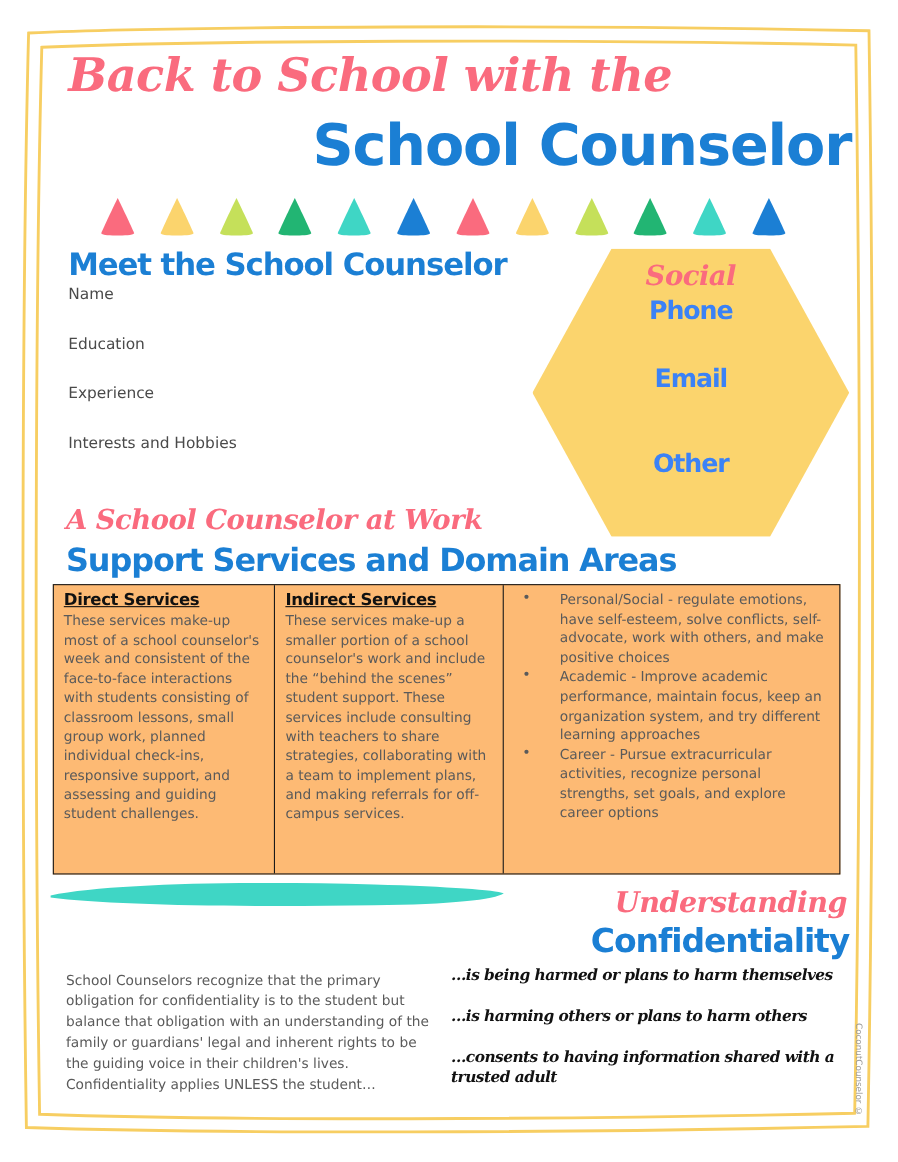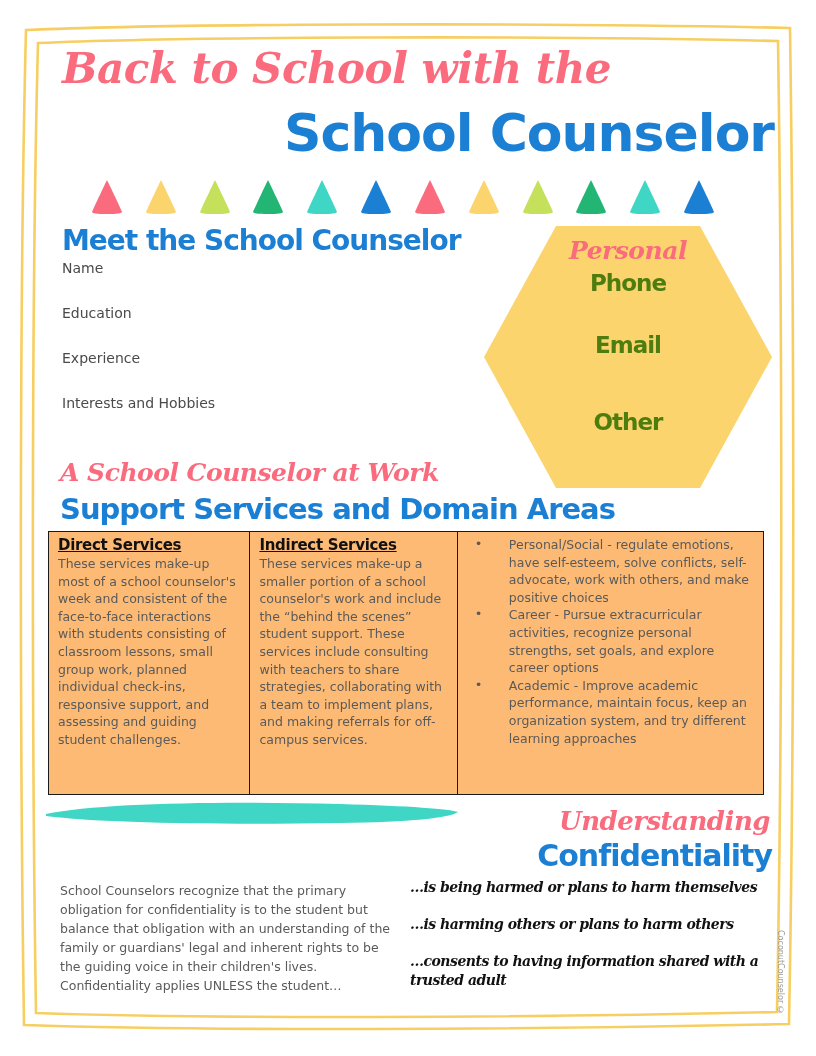--- a/index.html
+++ b/index.html
@@ -116,21 +116,21 @@
     width: 100%;
     text-align: center;
     font-size: 25px;
     color: #FA6B7E;
   }
   .hex-line {
     position: absolute;
     width: 100%;
     text-align: center;
     font-size: 23px;
-    color: #4d7c0f;
+    color: #3b82f6;
   }
   .hex-line.l1 { top: 44px; }
   .hex-line.l2 { top: 106px; }
   .hex-line.l3 { top: 183px; }
 
   
   .work-script {
     position: absolute;
     left: 60px;
     top: 458px;
@@ -333,43 +333,43 @@
   <div class="meet-heading sans-bold">Meet the School Counselor</div>
   <div class="meet-list" id="meet-list">
       <div class="meet-item">Name</div>
       <div class="meet-item">Education</div>
       <div class="meet-item">Experience</div>
       <div class="meet-item">Interests and Hobbies</div>
     </div>
 
   <div class="hex-wrap">
     <div class="hex"></div>
-    <div class="hex-title script">Personal</div>
+    <div class="hex-title script">Social</div>
     <div class="hex-line l1 sans-bold">Phone</div>
     <div class="hex-line l2 sans-bold">Email</div>
     <div class="hex-line l3 sans-bold">Other</div>
   </div>
 
   <div class="work-script script">A School Counselor at Work</div>
   <div class="work-main sans-bold">Support Services and Domain Areas</div>
 
   <div class="svc-table">
     <div class="svc-col c1">
       <div class="svc-head">Direct Services</div>
       <div class="svc-body">These services make-up most of a school counselor's week and consistent of the face-to-face interactions with students consisting of classroom lessons, small group work, planned individual check-ins, responsive support, and assessing and guiding student challenges.</div>
     </div>
     <div class="svc-col c2">
       <div class="svc-head">Indirect Services</div>
       <div class="svc-body">These services make-up a smaller portion of a school counselor's work and include the “behind the scenes” student support. These services include consulting with teachers to share strategies, collaborating with a team to implement plans, and making referrals for off-campus services.</div>
     </div>
     <div class="svc-col c3">
       <ul class="svc-ul" id="support-list">
           <li>Personal/Social - regulate emotions, have self-esteem, solve conflicts, self-advocate, work with others, and make positive choices</li>
+          <li>Academic - Improve academic performance, maintain focus, keep an organization system, and try different learning approaches</li>
           <li>Career - Pursue extracurricular activities, recognize personal strengths, set goals, and explore career options</li>
-          <li>Academic - Improve academic performance, maintain focus, keep an organization system, and try different learning approaches</li>
         </ul>
     </div>
   </div>
 
   <svg class="brush" viewBox="0 0 420 28">
     <path d="M6,16 C60,5 180,3 300,6 C370,8 410,11 418,14 C410,20 370,24 300,25 C180,27 60,25 6,18 Z" fill="#3FD6C5"></path>
   </svg>
 
   <div class="conf-script script">Understanding</div>
   <div class="conf-main sans-bold">Confidentiality</div>

